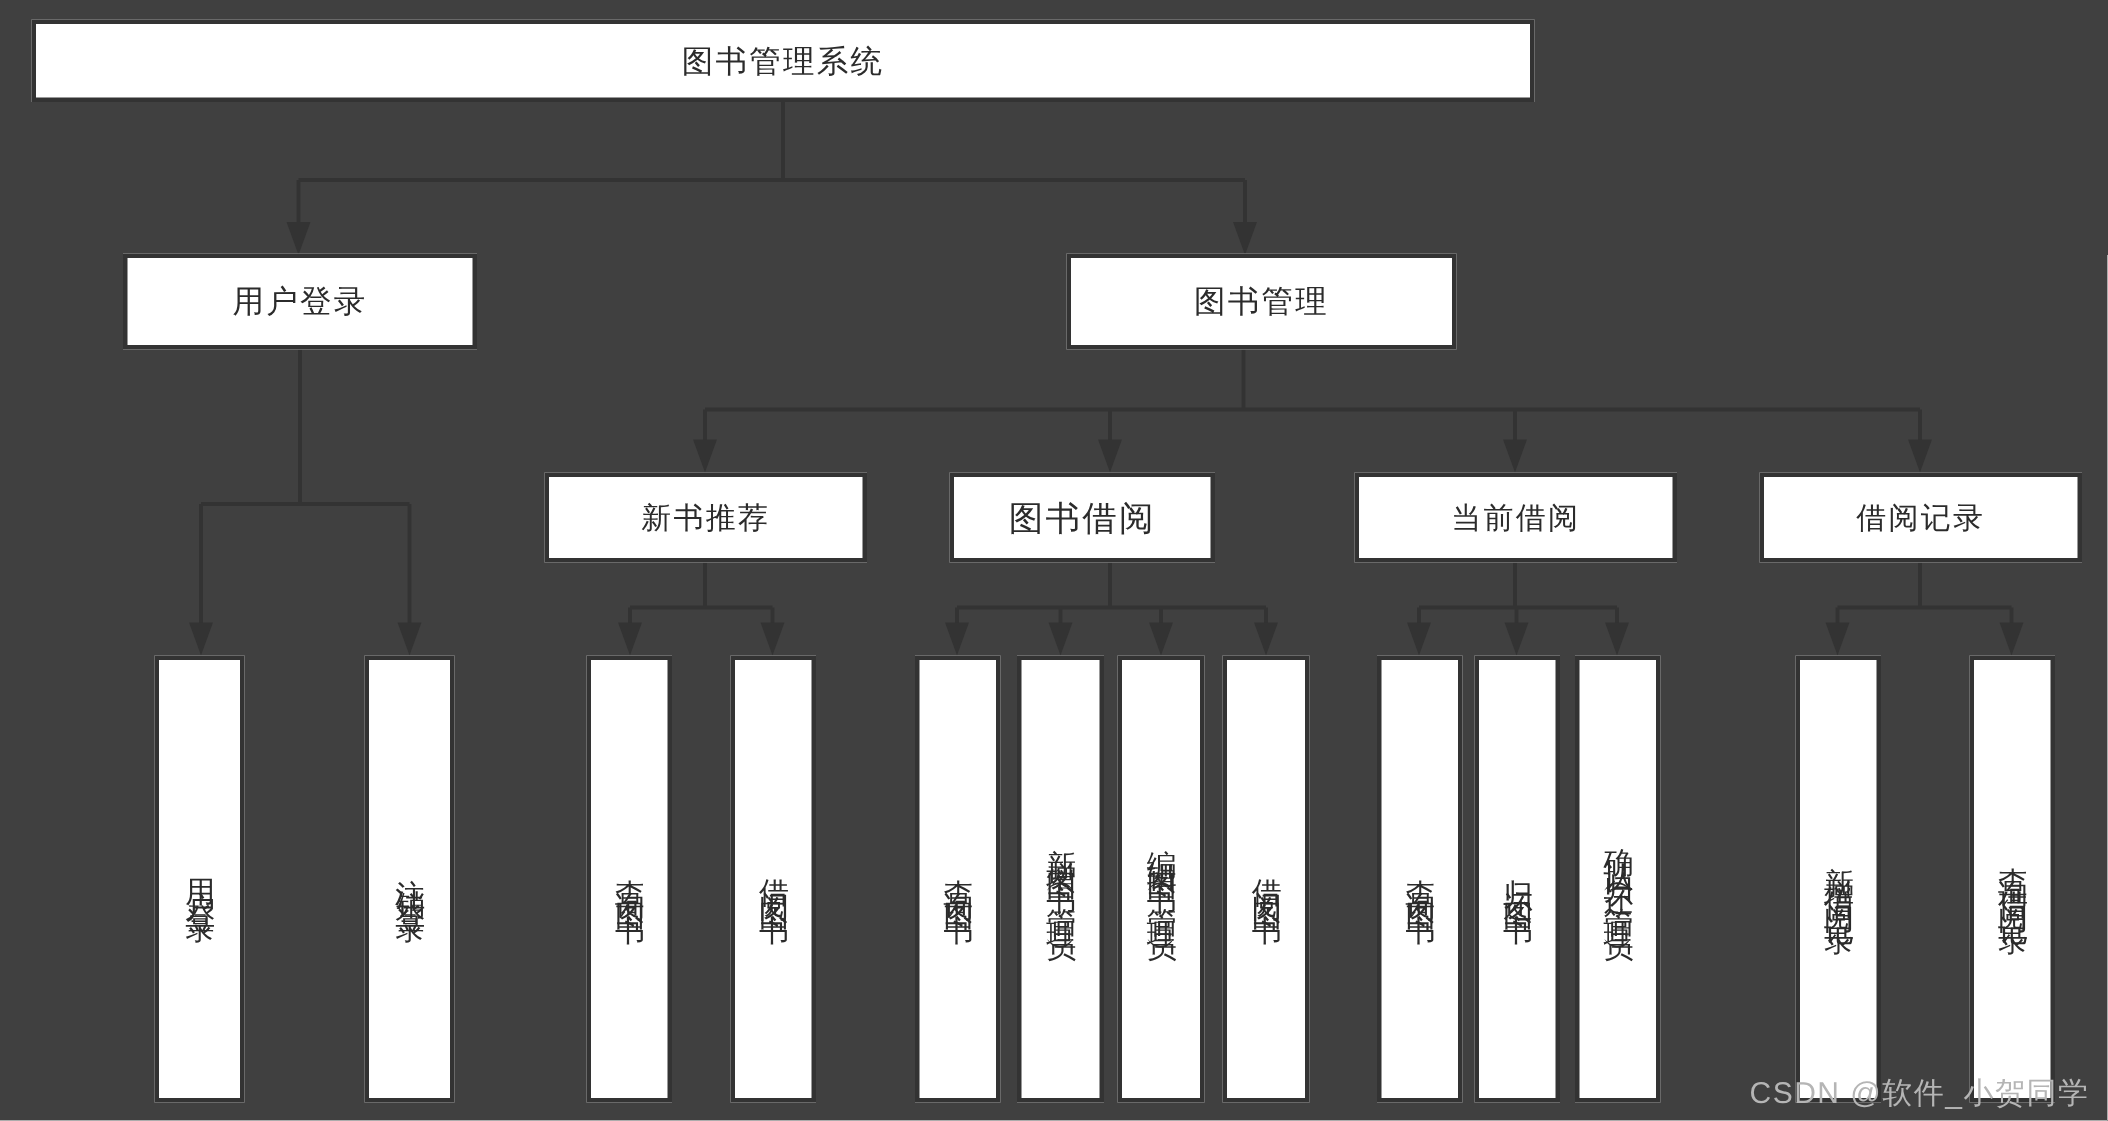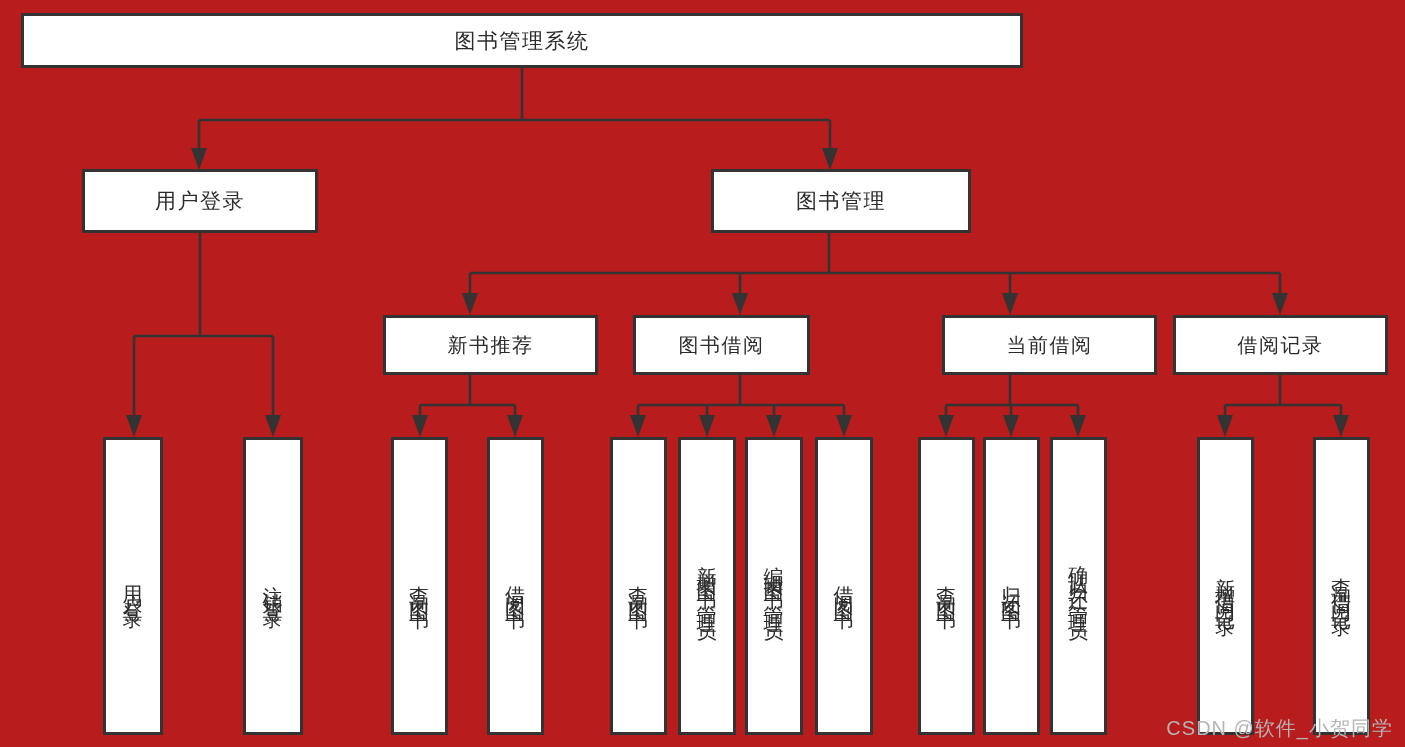--- a/index.html
+++ b/index.html
@@ -1,20 +1,20 @@
 <!DOCTYPE html>
 <html lang="zh"><head>
 <meta charset="utf-8">
 <style>
   html, body { margin: 0; padding: 0; background: #ffffff; }
   .canvas {
     position: relative;
     width: 1405px;
     height: 747px;
-    background: #b91c1c;
+    background: #404040;
     font-family: "Liberation Sans", "DejaVu Sans", sans-serif;
     overflow: hidden;
   }
   .wires { position: absolute; left: 0; top: 0; width: 1405px; height: 747px; }
   .wires path { stroke: #333333; stroke-width: 2.6; fill: none; }
   .wires polygon { fill: #333333; stroke: none; }
   .hbox {
     position: absolute;
     box-sizing: border-box;
     border: 3px solid #333333;
@@ -116,27 +116,27 @@
     <span>图书管理系统</span>
   </div>
 
   <div class="hbox" style="left:82px; top:169px; width:236px; height:64px;">
     <span>用户登录</span>
   </div>
   <div class="hbox" style="left:711px; top:169px; width:260px; height:64px;">
     <span>图书管理</span>
   </div>
 
-  <div class="hbox" style="left:363px; top:315px; width:215px; height:60px; font-size:20px;margin-left:20px;">
+  <div class="hbox" style="left:363px; top:315px; width:215px; height:60px; font-size:20px;">
     <span>新书推荐</span>
   </div>
-  <div class="hbox" style="left:633px; top:315px; width:177px; height:60px; font-size:20px;">
+  <div class="hbox" style="left:633px; top:315px; width:177px; height:60px; font-size:23px;">
     <span>图书借阅</span>
   </div>
-  <div class="hbox" style="left:903px; top:315px; width:215px; height:60px; font-size:20px;margin-left:39px;">
+  <div class="hbox" style="left:903px; top:315px; width:215px; height:60px; font-size:20px;">
     <span>当前借阅</span>
   </div>
   <div class="hbox" style="left:1173px; top:315px; width:215px; height:60px; font-size:20px;">
     <span>借阅记录</span>
   </div>
 
   <div class="vbox" style="left:103px; width:60px;">
     <span class="vtext">用户登录</span>
   </div>
   <div class="vbox" style="left:243px; width:60px;">

